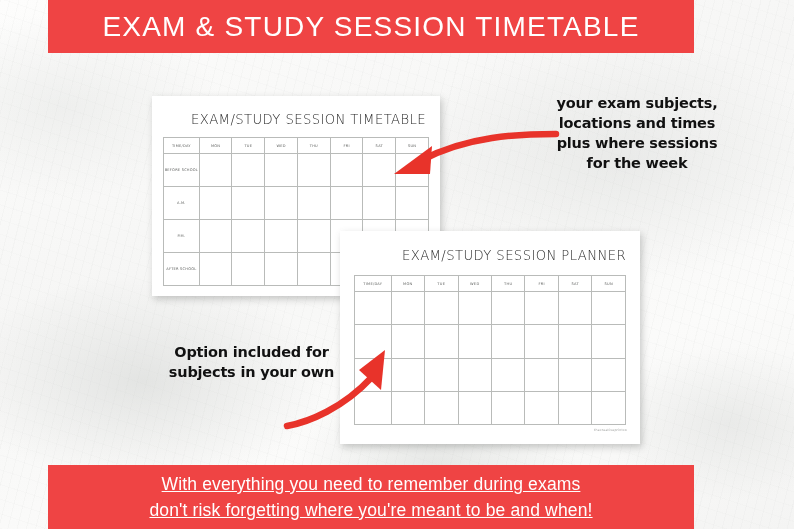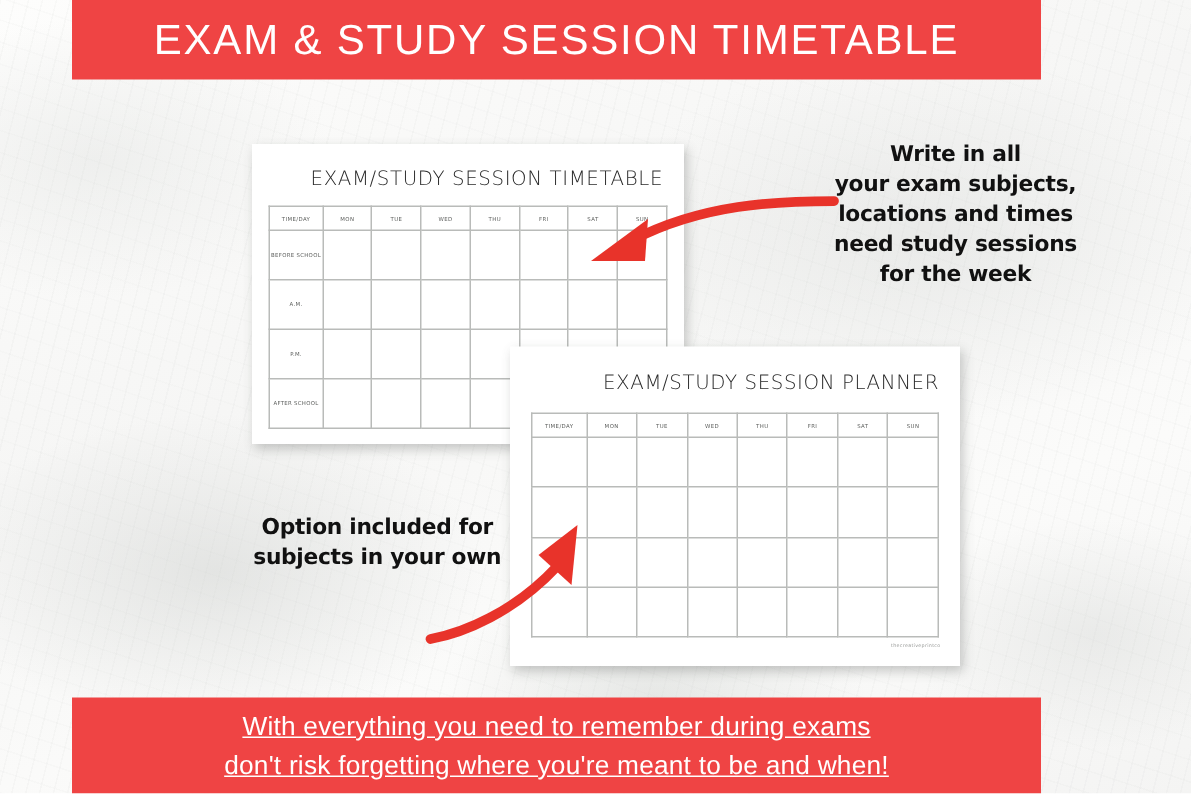--- a/index.html
+++ b/index.html
@@ -52,21 +52,21 @@
     font-size: 17.5px; line-height: 26px; font-weight: 400; letter-spacing: .15px;
   }
 
   
   .sheet {
     position: absolute;
     background: #ffffff;
     box-shadow: 2px 3px 7px rgba(80,84,80,0.30);
     z-index: 2;
   }
-  .sheet-1 { left: 168px; top: 96px; width: 288px; height: 200px; z-index: 2; }
+  .sheet-1 { left: 152px; top: 96px; width: 288px; height: 200px; z-index: 2; }
   .sheet-2 { left: 340px; top: 231px; width: 300px; height: 213px; z-index: 4; }
 
   .sheet-title {
     position: absolute;
     font-family: "DejaVu Sans", sans-serif;
     font-weight: 300;
     color: #2a2a2a;
     letter-spacing: .4px;
     white-space: nowrap;
   }
@@ -268,24 +268,23 @@
   <path d="M 168 4 C 130 4 80 6 34 30" stroke="#e8332a" stroke-width="6.5" fill="none" stroke-linecap="round"></path>
   <path d="M 6 44 L 44 16 L 42 44 Z" fill="#e8332a"></path>
 </svg>
 
 <svg class="arrow-svg" id="arrow-bottom" width="130" height="80" viewBox="0 0 130 80">
   <path d="M 2 78 C 24 74 58 60 86 30" stroke="#e8332a" stroke-width="6.5" fill="none" stroke-linecap="round"></path>
   <path d="M 100 2 L 96 42 L 74 22 Z" fill="#e8332a"></path>
 </svg>
 
 <div class="annotation annot-right">
-  <div>Write in all</div>
   <div>your exam subjects,</div>
   <div>locations and times</div>
-  <div>need study sessions</div>
+  <div>plus where sessions</div>
   <div>for the week</div>
 </div>
 
 <div class="annotation annot-left">
   <div>Option included for</div>
   <div>subjects in your own</div>
 </div>
 
 <div class="banner banner-bottom">
   <div class="line">With everything you need to remember during exams</div>

